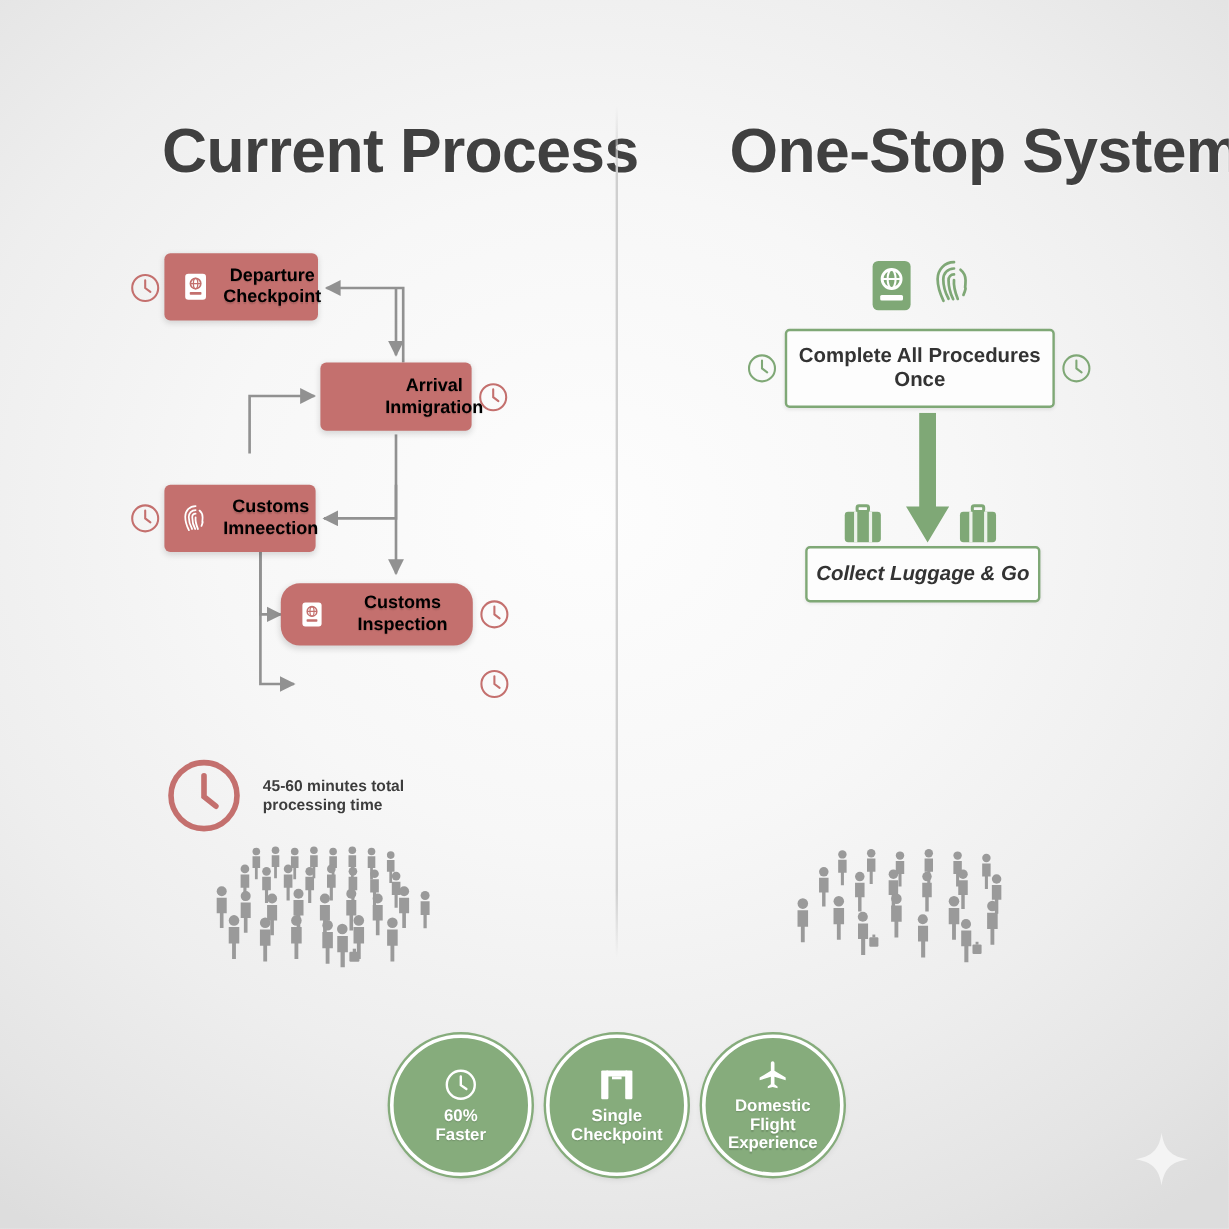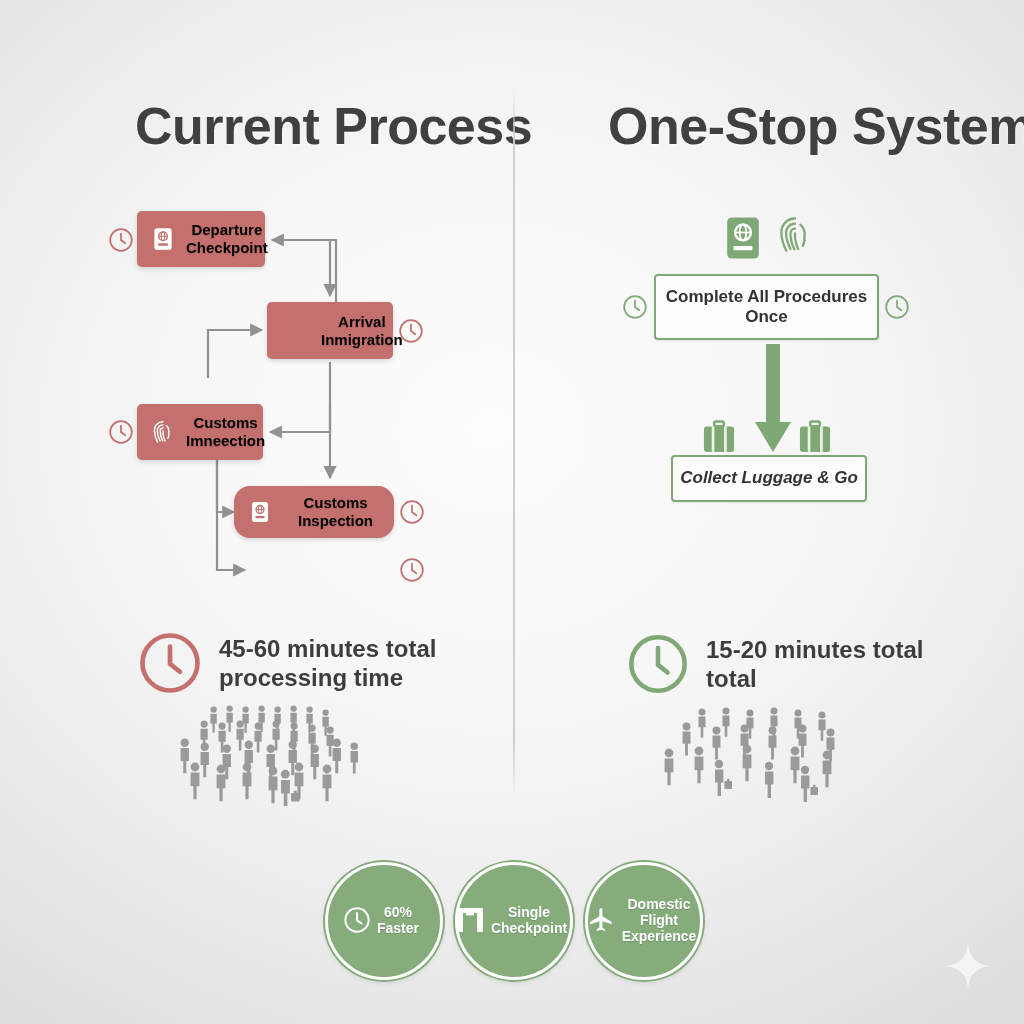--- a/index.html
+++ b/index.html
@@ -102,21 +102,21 @@
   }
 
   
   .summary {
     position: absolute;
     display: flex;
     align-items: center;
     gap: 16px;
   }
   .summary .sum-text {
-    font-size: 24px;
+    font-size: 13px;
     font-weight: bold;
     color: #3d3d3d;
     line-height: 1.22;
     text-shadow: 0 1px 1px rgba(255,255,255,0.8);
   }
   .summary .sum-text .ln2 { display: block; }
 
   
   .crowd { position: absolute; }
 
@@ -127,21 +127,21 @@
     display: flex;
     gap: 12px;
   }
   .badge {
     width: 118px; height: 118px;
     border-radius: 50%;
     background: #86ac7c;
     border: 3px solid #ffffff;
     box-shadow: 0 0 0 2px #86ac7c, 0 2px 6px rgba(0,0,0,0.12);
     display: flex;
-    flex-direction: row;
+    flex-direction: column;
     align-items: center;
     justify-content: center;
     color: #ffffff;
     text-align: center;
   }
   .badge .bicon-lg { margin-bottom: 3px; height: 30px; display:flex; align-items:center; }
   .badge .btext {
     font-size: 14px;
     font-weight: bold;
     line-height: 1.12;
@@ -458,30 +458,20 @@
     <rect x="9" y="2.2" width="6" height="3" rx="1" fill="none" stroke="#7fa876" stroke-width="1.6"></rect>
     <rect x="2.5" y="5.4" width="19" height="16" rx="1.8" fill="#7fa876"></rect>
     <rect x="7.4" y="5.4" width="1.7" height="16" fill="#ffffff" opacity="0.85"></rect>
     <rect x="15.2" y="5.4" width="1.7" height="16" fill="#ffffff" opacity="0.85"></rect>
   </svg>
 
   <div class="gbox" style="left:671px; top:455px; width:196px; height:47px;font-style:italic;">
     <span>Collect Luggage &amp; Go</span>
   </div>
 
-  <div class="summary" style="left:626px; top:632px;">
-    <svg width="64" height="64" viewBox="0 0 24 24">
-      <circle cx="12" cy="12" r="10" fill="none" stroke="#7fa876" stroke-width="1.7"></circle>
-      <path d="M12 6 L12 12.3 L15.6 15.2" fill="none" stroke="#7fa876" stroke-width="1.7" stroke-linecap="round"></path>
-    </svg>
-    <span class="sum-text">
-      <span>15-20 minutes total</span>
-      <span class="ln2">total</span>
-    </span>
-  </div>
 
   <svg class="crowd" style="left:660px; top:704px;" width="196" height="100" viewBox="0 0 196 100">
     <g fill="#9a9a9a">
 
       <g transform="translate(38,4) scale(0.8)">
           <circle cx="5" cy="5" r="4.4"></circle>
           <path d="M0.6 10.6h8.8v13.6H6.6v13H3.4v-13H0.6z"></path>
         </g>
       <g transform="translate(62,3) scale(0.8)">
           <circle cx="5" cy="5" r="4.4"></circle>

